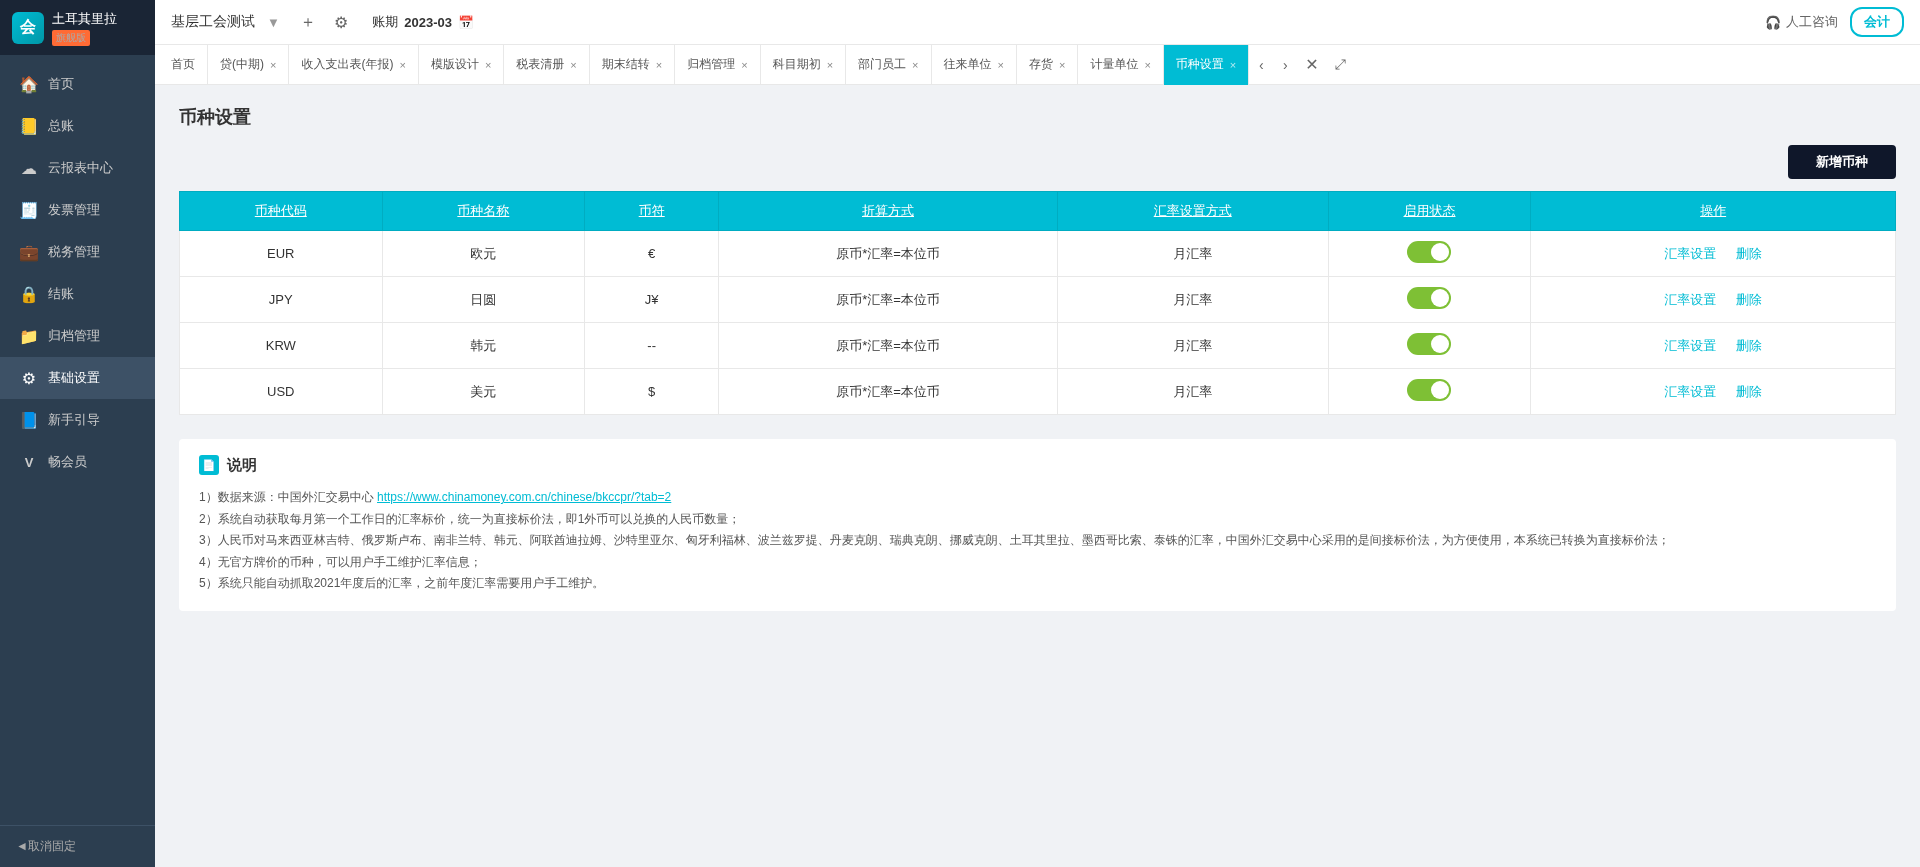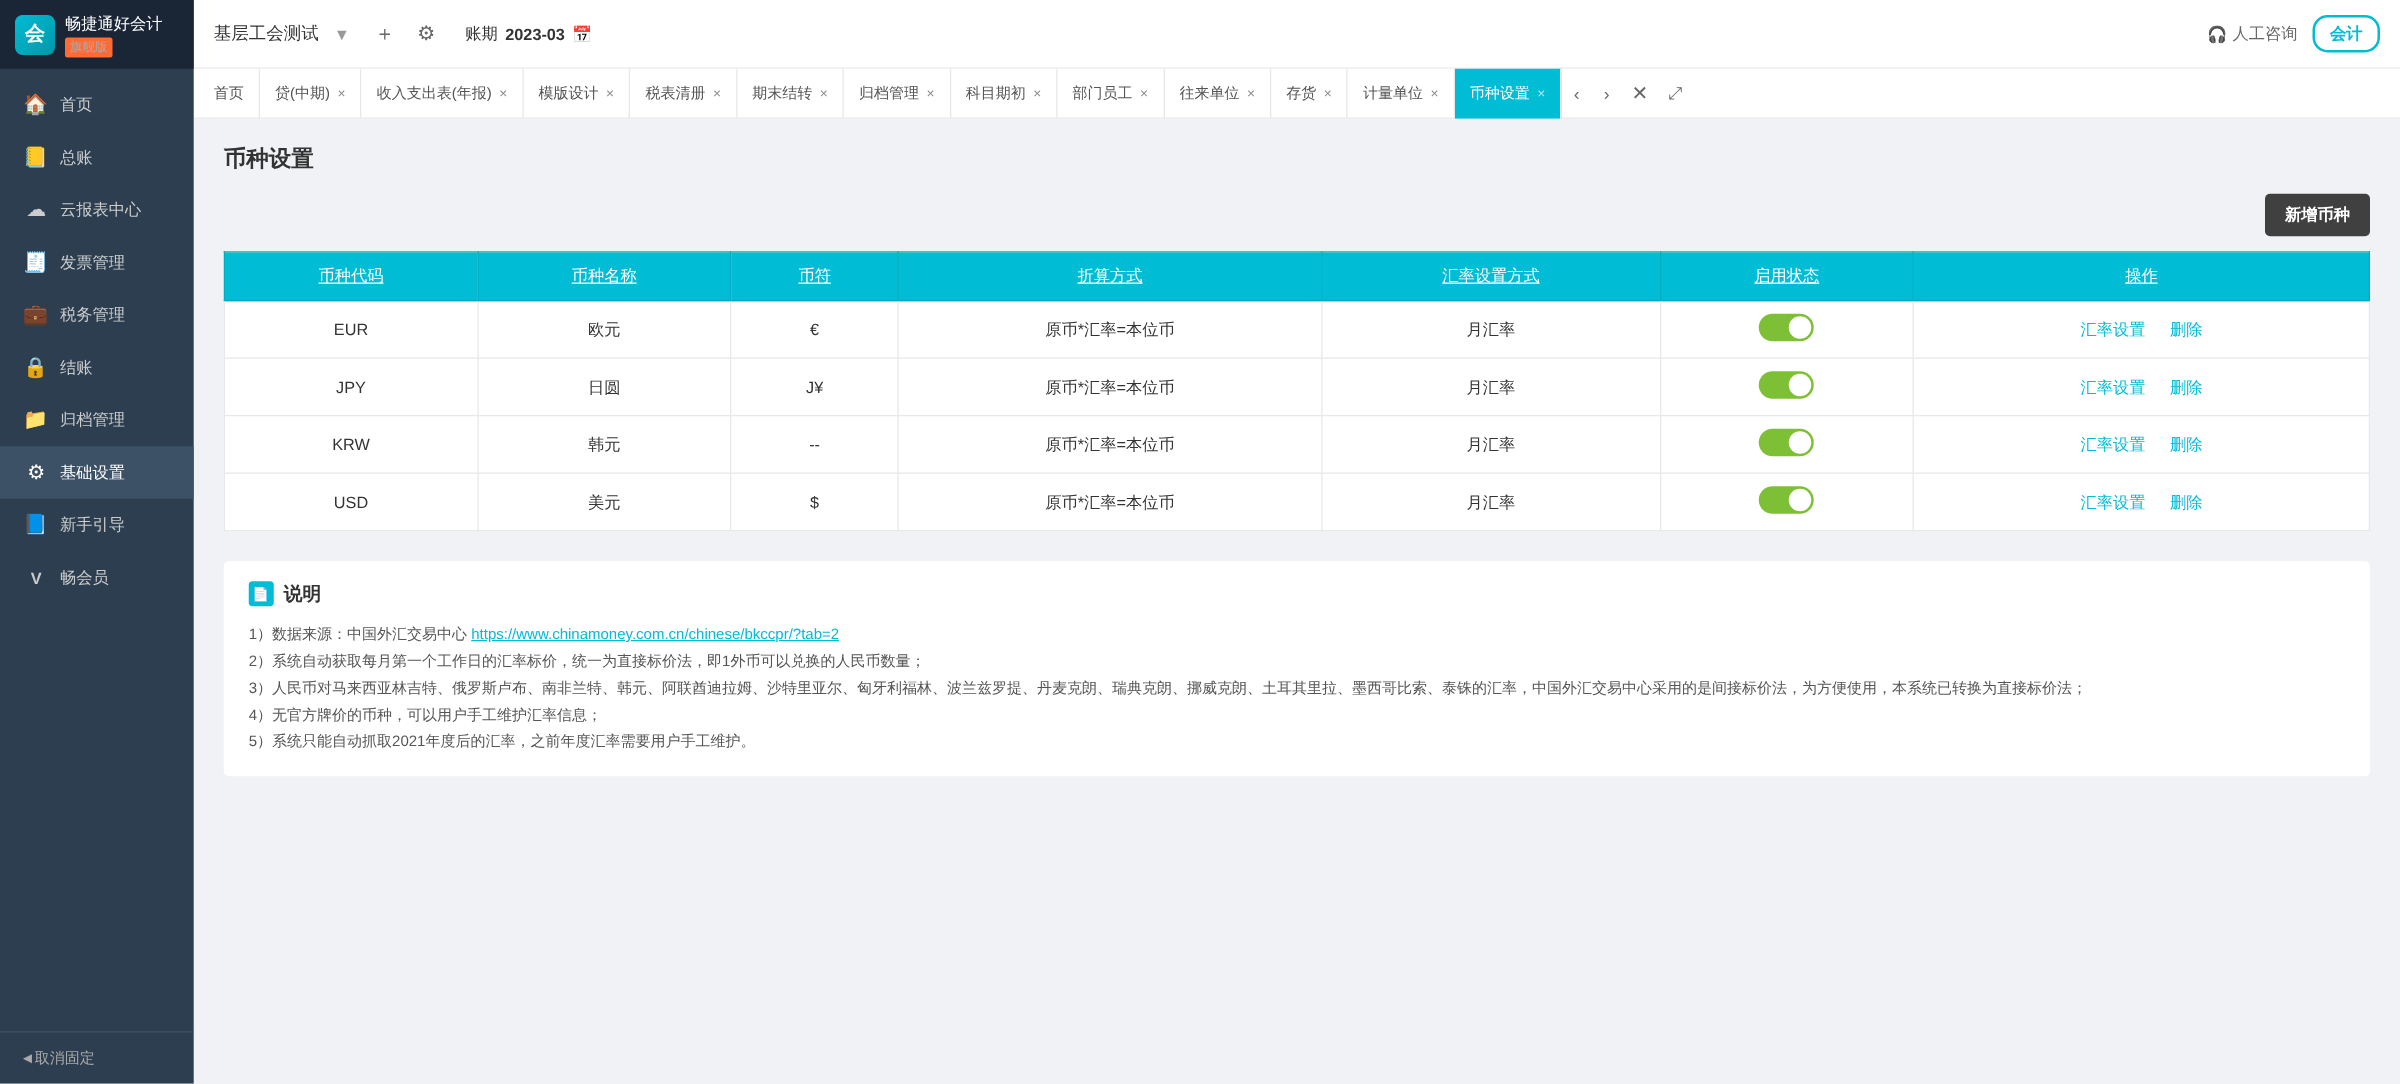--- a/index.html
+++ b/index.html
@@ -14,21 +14,21 @@
     .nav-item { display: flex; align-items: center; gap: 10px; padding: 12px 20px; color: #ccc; cursor: pointer; transition: background 0.2s; }
     .nav-item.active { background: #3d5166; color: #fff; }
     .nav-item-icon { width: 18px; height: 18px; display: flex; align-items: center; justify-content: center; font-size: 16px; }
     .nav-item-label { font-size: 13px; }
     .sidebar-footer { padding: 12px 16px; color: #aaa; font-size: 12px; display: flex; align-items: center; gap: 6px; cursor: pointer; border-top: 1px solid #3d5166; }
 
     
     .main { flex: 1; display: flex; flex-direction: column; overflow: hidden; }
 
     
-    .header { height: 55px; background: #fff; display: flex; align-items: center; padding: 0 16px; border-bottom: 1px solid #e8e8e8; gap: 12px; flex-shrink: 0; }
+    .header { height: 45px; background: #fff; display: flex; align-items: center; padding: 0 16px; border-bottom: 1px solid #e8e8e8; gap: 12px; flex-shrink: 0; }
     .header-company { font-size: 14px; color: #333; display: flex; align-items: center; gap: 6px; }
     .header-company-arrow { color: #999; }
     .header-actions { display: flex; align-items: center; gap: 10px; margin-left: 4px; }
     .header-icon-btn { color: #666; cursor: pointer; font-size: 16px; padding: 4px; }
     .header-period { display: flex; align-items: center; gap: 6px; font-size: 13px; color: #333; margin-left: 8px; }
     .header-period-val { font-weight: bold; }
     .header-right { margin-left: auto; display: flex; align-items: center; gap: 12px; }
     .header-help { display: flex; align-items: center; gap: 4px; color: #666; font-size: 13px; cursor: pointer; }
     .header-user-btn { border: 2px solid #00bcd4; color: #00bcd4; background: #fff; padding: 4px 12px; border-radius: 12px; font-size: 13px; cursor: pointer; font-weight: bold; }
 
@@ -38,21 +38,21 @@
     .tab.active { background: #00bcd4; color: #fff; }
     .tab-close { font-size: 11px; color: inherit; opacity: 0.7; margin-left: 2px; }
     .tabs-nav-btn { width: 24px; height: 40px; display: flex; align-items: center; justify-content: center; cursor: pointer; color: #666; font-size: 14px; flex-shrink: 0; }
     .tabs-close-all { padding: 0 8px; height: 40px; display: flex; align-items: center; cursor: pointer; color: #666; font-size: 16px; }
     .tabs-expand { padding: 0 8px; height: 40px; display: flex; align-items: center; cursor: pointer; color: #666; font-size: 14px; }
 
     
     .content { flex: 1; overflow-y: auto; padding: 20px 24px; background: #f0f2f5; }
     .page-title { font-size: 18px; font-weight: bold; color: #333; margin-bottom: 16px; }
     .toolbar { display: flex; justify-content: flex-end; margin-bottom: 12px; }
-    .btn-new { background: #404040; color: #fff; border: none; padding: 8px 16px; border-radius: 4px; font-size: 13px; cursor: pointer; font-weight: bold; }
+    .btn-new { background: #0f172a; color: #fff; border: none; padding: 8px 28px; border-radius: 4px; font-size: 13px; cursor: pointer; font-weight: bold; }
 
     
     .data-table { width: 100%; border-collapse: collapse; background: #fff; }
     .data-table th { background: #00bcd4; color: #fff; padding: 10px 12px; text-align: center; font-size: 13px; font-weight: normal; border: 1px solid #00acc1; text-decoration: underline; }
     .data-table td { padding: 10px 12px; text-align: center; font-size: 13px; color: #333; border: 1px solid #e8e8e8; }
     .action-link { color: #00bcd4; cursor: pointer; text-decoration: none; margin: 16px 8px; }
 
     
     .toggle { display: inline-block; width: 44px; height: 22px; background: #7ec035; border-radius: 11px; position: relative; cursor: pointer; }
     .toggle::after { content: ''; position: absolute; width: 18px; height: 18px; background: #fff; border-radius: 50%; top: 2px; right: 2px; transition: 0.2s; }
@@ -67,21 +67,21 @@
   </style>
 </head>
 <body>
 
 <div class="sidebar">
   <div class="sidebar-logo">
     <div class="sidebar-logo-icon">
       <span>会</span>
     </div>
     <div>
-      <div>畅捷通好会计</div>
+      <div>土耳其里拉</div>
       <div class="sidebar-logo-sub">旗舰版</div>
     </div>
   </div>
   <div class="sidebar-nav">
     <div class="nav-item">
       <span class="nav-item-icon">🏠</span>
       <span class="nav-item-label">首页</span>
     </div>
     <div class="nav-item">
       <span class="nav-item-icon">📒</span>

